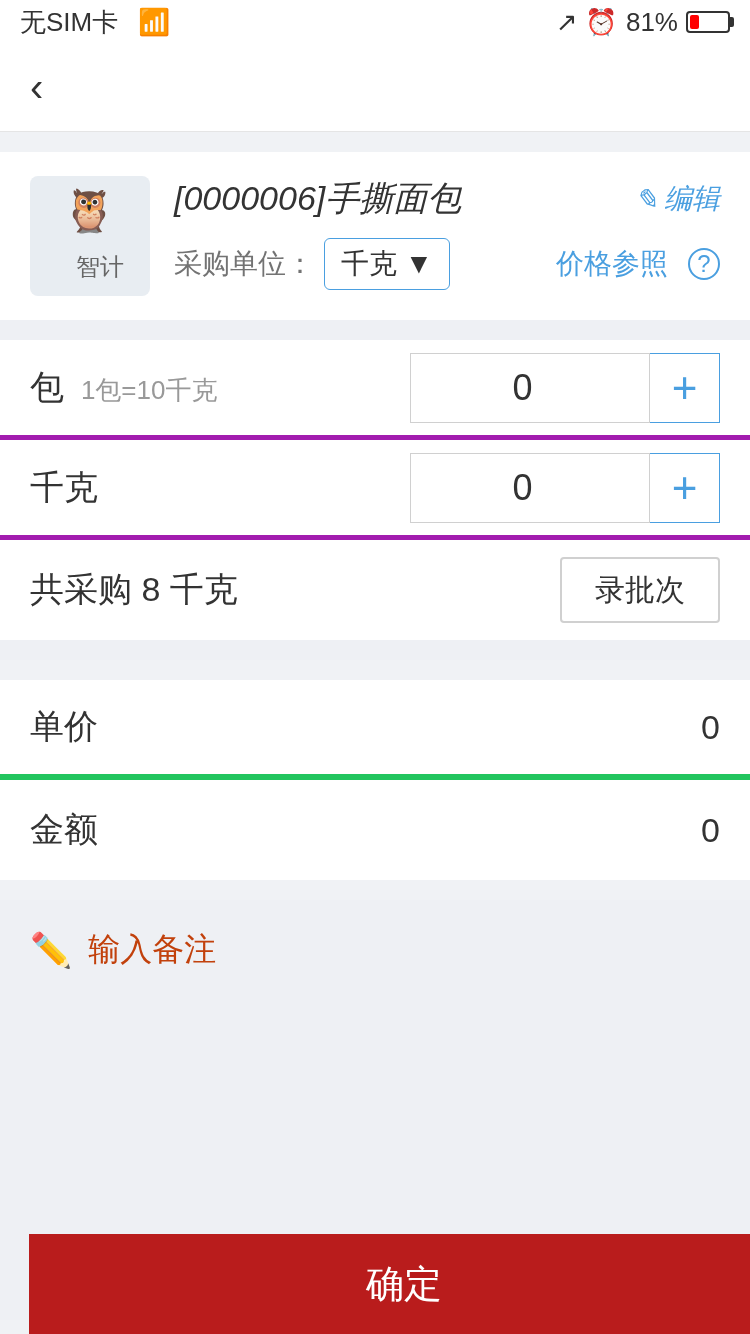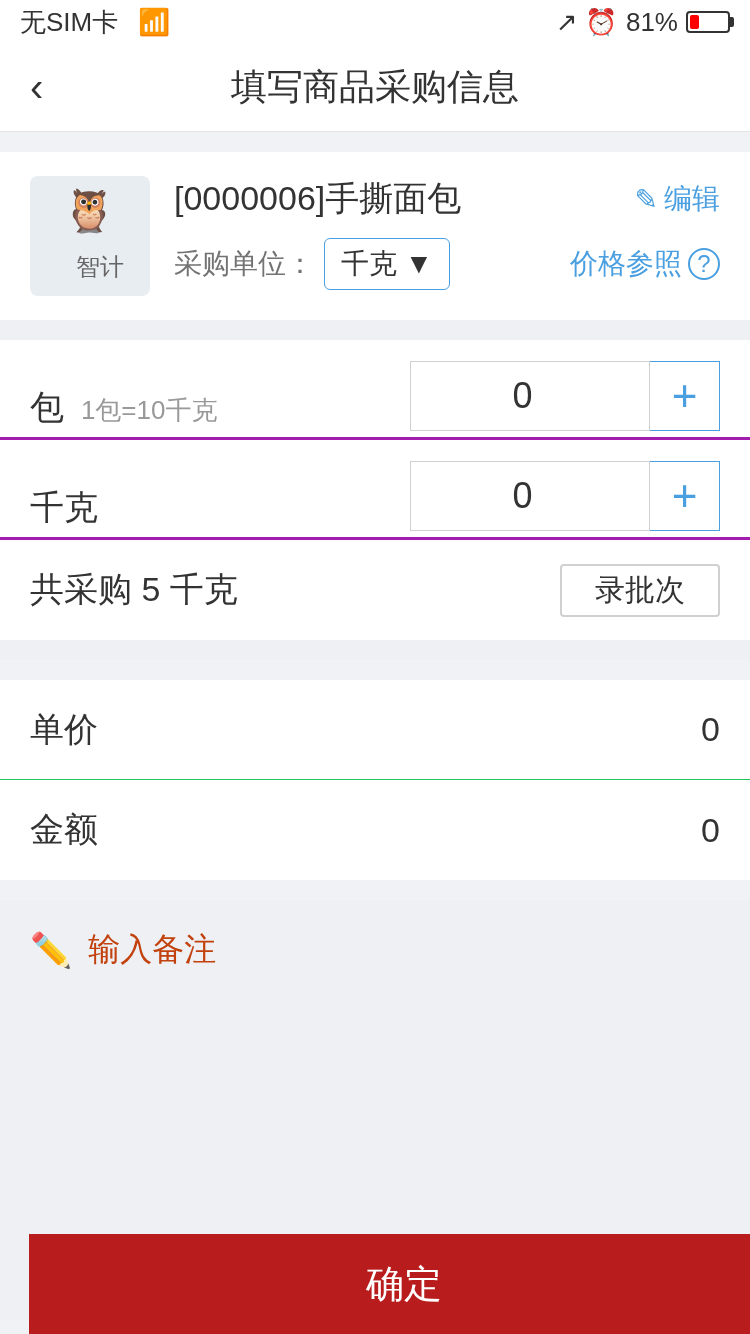--- a/index.html
+++ b/index.html
@@ -121,20 +121,21 @@
       line-height: 1.2;
     }
     .product-info {
       flex: 1;
     }
     .product-name-row {
       display: flex;
       justify-content: space-between;
       align-items: center;
       margin-bottom: 16px;
+      font-style: italic;
     }
     .product-name {
       font-size: 34px;
       color: #333;
       font-weight: 500;
     }
     .edit-btn {
       color: #4a9fe0;
       font-size: 28px;
       display: flex;
@@ -162,40 +163,40 @@
       align-items: center;
       gap: 8px;
       cursor: pointer;
       margin-left: 10px;
     }
     .price-ref {
       color: #4a9fe0;
       font-size: 28px;
       display: flex;
       align-items: center;
-      gap: 6px;
+      gap: 20px;
       cursor: pointer;
     }
 
     
     .section-divider {
       height: 20px;
       background: #eef0f4;
     }
 
     
     .input-section {
       background: #fff;
     }
     .input-row {
       display: flex;
-      align-items: flex-end;
-      padding: 6px 30px;
+      align-items: center;
+      padding: 12px 30px;
       height: 100px;
-      border-bottom: 3px solid #a21caf;
+      border-bottom: 5px solid #a21caf;
       justify-content: space-between;
     }
     .input-label {
       font-size: 34px;
       color: #333;
       min-width: 120px;
     }
     .input-hint {
       font-size: 26px;
       color: #999;
@@ -239,21 +240,21 @@
       height: 100px;
       background: #fff;
       border-bottom: none;
     }
     .summary-text {
       font-size: 34px;
       color: #333;
     }
     .batch-btn {
       width: 160px;
-      height: 53px;
+      height: 66px;
       border: 2px solid #d0d0d0;
       background: #fff;
       color: #333;
       font-size: 30px;
       display: flex;
       align-items: center;
       justify-content: center;
       cursor: pointer;
       border-radius: 4px;
     }
@@ -262,21 +263,21 @@
     .price-section {
       background: #fff;
       margin-top: 20px;
     }
     .price-row {
       display: flex;
       align-items: center;
       justify-content: space-between;
       padding: 0 30px;
       height: 100px;
-      border-bottom: 1px solid #22c55e;
+      border-bottom: 6px solid #22c55e;
     }
     .price-label {
       font-size: 34px;
       color: #333;
     }
     .price-value {
       font-size: 34px;
       color: #333;
     }
 
@@ -342,21 +343,20 @@
     <div class="battery">
       <div class="battery-bar">
         <div class="battery-fill"></div>
       </div>
     </div>
   </div>
 </div>
 
 <div class="nav-bar">
   <div class="nav-back">‹</div>
-  <div class="nav-title">填写商品采购信息</div>
 </div>
 
 <div class="product-section">
   <div class="product-image">
     <div class="product-logo">
       <span>🦉</span>
       <br>
       <span style="font-size:24px;margin-left:20px;">智计</span>
     </div>
   </div>
@@ -404,21 +404,21 @@
       <span class="input-label">千克</span>
     </div>
     <div class="input-right">
       <input class="quantity-input" type="number" value="0" style="">
       <div class="plus-btn">+</div>
     </div>
   </div>
 </div>
 
 <div class="summary-row">
-  <span class="summary-text">共采购 5 千克</span>
+  <span class="summary-text">共采购 8 千克</span>
   <div class="batch-btn">录批次</div>
 </div>
 
 <div class="section-divider"></div>
 
 <div class="price-section">
   <div class="price-row">
     <span class="price-label">单价</span>
     <span class="price-value">0</span>
   </div>

